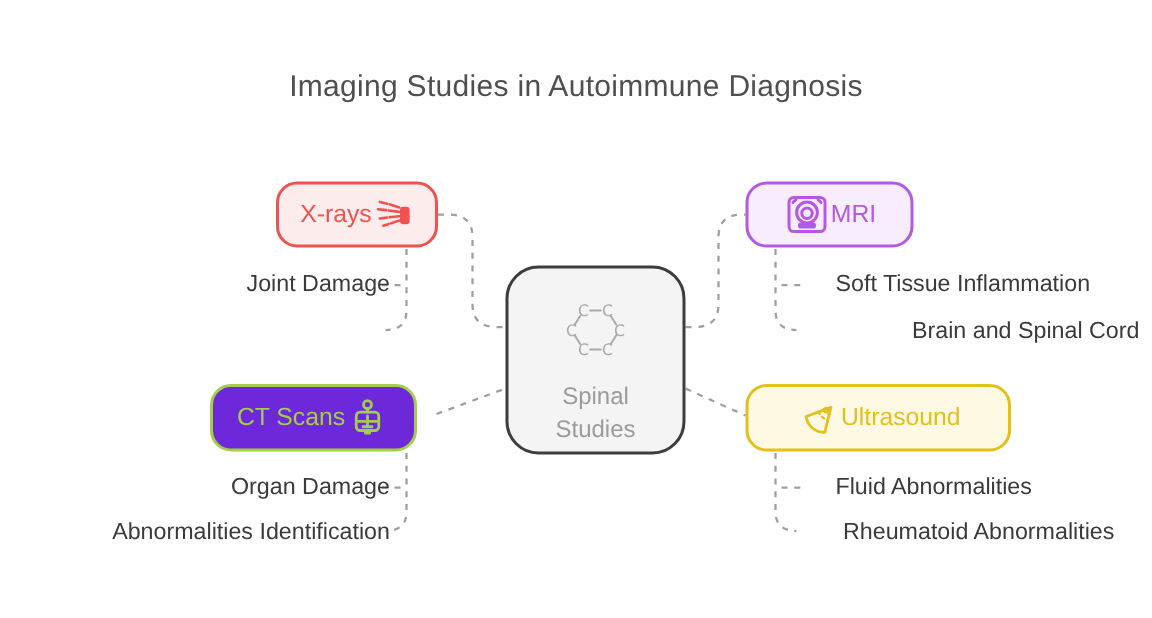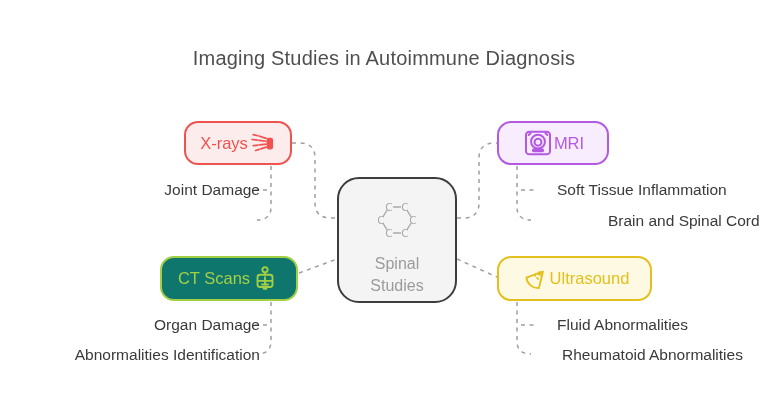--- a/index.html
+++ b/index.html
@@ -74,36 +74,36 @@
         <rect x="3" y="3.5" width="18" height="17" rx="2.4"></rect>
         <path d="M5 6 L6.5 4.5 M19 6 L17.5 4.5"></path>
         <circle cx="12" cy="11" r="5.2"></circle>
         <circle cx="12" cy="11.4" r="2.6"></circle>
         <rect x="7.5" y="16" width="9" height="3" rx="1.4" fill="currentColor" stroke="none"></rect>
       </svg>
     </span>
     <span class="nlabel">MRI</span>
   </div>
 
-  <div class="node" style="left: 160px; top: 256px; width: 138px; height: 45px; --c: #a3cf45; border-color: rgb(163, 207, 69); background: #0f766e;">
+  <div class="node" style="left: 140px; top: 256px; width: 138px; height: 45px; --c: #a3cf45; border-color: rgb(163, 207, 69); background: #6d28d9;">
     <span class="nlabel">CT Scans</span>
     <span>
       <svg width="30" height="32" viewBox="0 0 24 24" fill="none" stroke="currentColor" stroke-width="1.5" stroke-linecap="round">
         <circle cx="12" cy="4.6" r="2.1"></circle>
         <path d="M12 6.8 V8.6"></path>
         <rect x="6" y="8.6" width="12" height="9.8" rx="2"></rect>
         <path d="M6.8 13.5 H17.2"></path>
         <path d="M12 10.6 V16.4"></path>
         <path d="M9.6 16.4 H14.4"></path>
         <rect x="10.2" y="18.6" width="3.6" height="1.9" rx="0.7" fill="currentColor" stroke="none"></rect>
       </svg>
     </span>
   </div>
 
-  <div class="node" style="left: 497px; top: 256px; width: 155px; height: 45px; --c: #e3c01d; border-color: rgb(227, 192, 29); background: rgb(253, 249, 226);">
+  <div class="node" style="left: 497px; top: 256px; width: 177px; height: 45px; --c: #e3c01d; border-color: rgb(227, 192, 29); background: rgb(253, 249, 226);">
     <span>
       <svg width="30" height="30" viewBox="0 0 24 24" fill="none" stroke="currentColor" stroke-width="1.5" stroke-linecap="round" stroke-linejoin="round">
         <g transform="rotate(-12 12 12)">
           <path d="M19.5 7.5 L5.5 9.5 A 9.5 9.5 0 0 0 13.5 19.8 Z"></path>
           <path d="M15.5 8 A4 4 0 0 0 17.75 11.1" stroke-dasharray="1.5 1.8" stroke-width="1.2"></path>
           <path d="M12.55 8.35 A7 7 0 0 0 16.43 13.79" stroke-dasharray="1.5 1.8" stroke-width="1.2"></path>
           <circle cx="16.6" cy="8.4" r="1.1" stroke-width="1.2"></circle>
         </g>
       </svg>
     </span>

